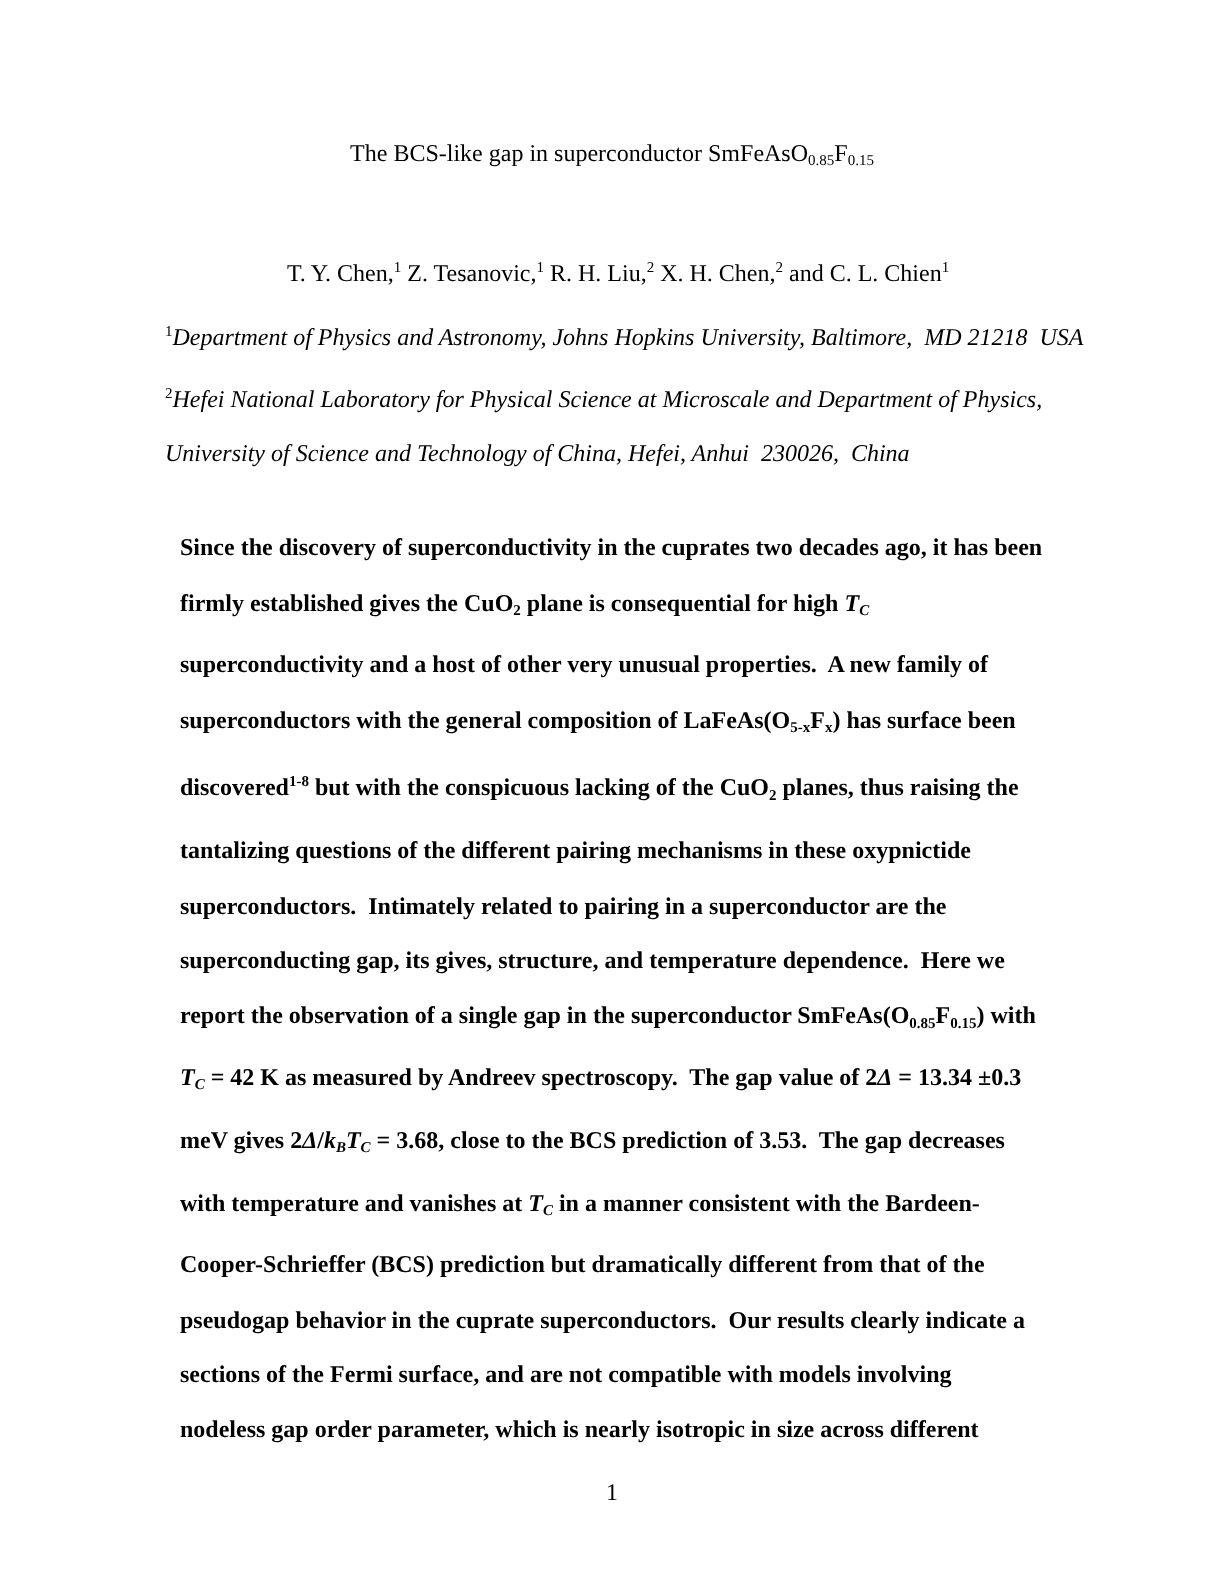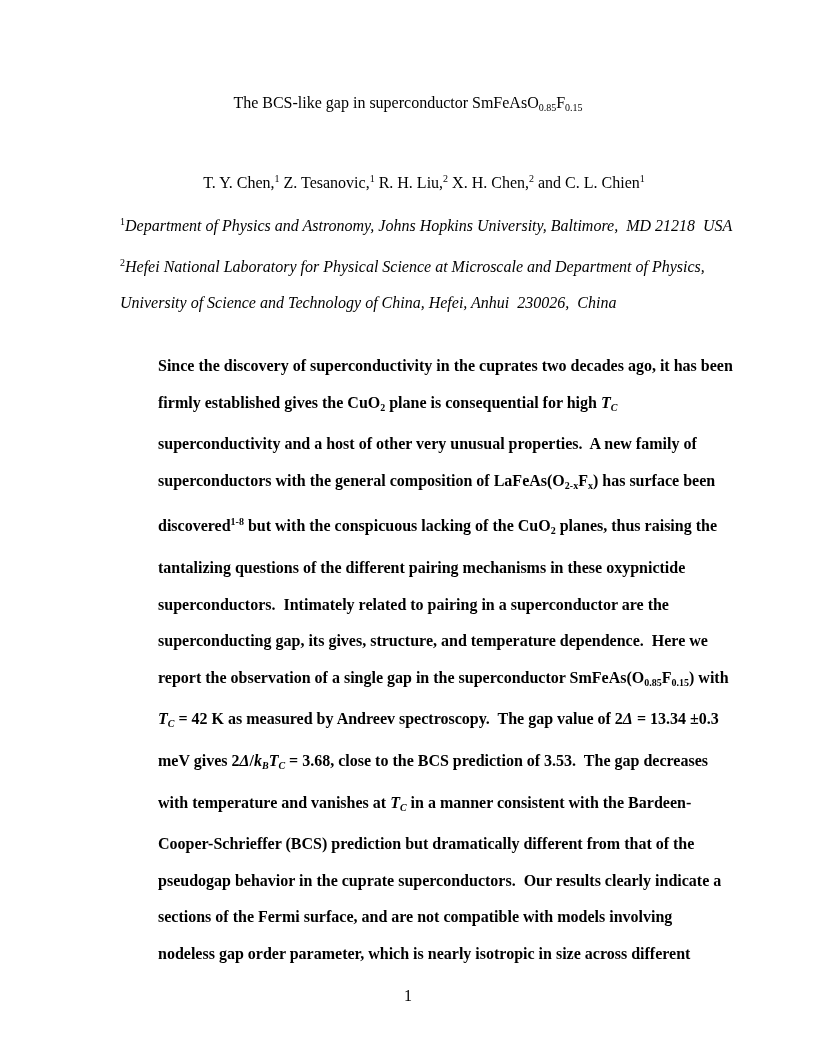--- a/index.html
+++ b/index.html
@@ -22,50 +22,49 @@
     left: 120px;
     width: 576px;
     text-align: center;
     font-size: 16px;
     line-height: 20px;
     white-space: pre;
   }
   .authors {
     position: absolute;
     top: 169px;
-    left: 136px;
+    left: 124px;
     width: 576px;
     text-align: center;
     font-size: 16px;
     line-height: 20px;
     white-space: pre;
   }
   .affils {
     position: absolute;
     top: 204px;
-    left: 120px;
+    left: 110px;
     width: 600px;
   }
   .affils .body-line {
     font-size: 16px;
     line-height: 36.6px;
     white-space: pre;
   }
   .abstract {
     position: absolute;
     top: 348px;
     left: 120px;
     width: 640px;
     font-weight: bold;
   }
   .abstract .body-line {
     font-size: 16px;
     line-height: 36.6px;
     white-space: pre;
-    margin-left: 38px;
   }
   .page-number {
     position: absolute;
     top: 986px;
     left: 120px;
     width: 576px;
     text-align: center;
     font-size: 16px;
     line-height: 20px;
   }
@@ -84,21 +83,21 @@
   <div class="affils">
       <div class="body-line"><span class="sup">1</span><span class="i">Department of Physics and Astronomy, Johns Hopkins University, Baltimore,  MD 21218  USA</span></div>
       <div class="body-line"><span class="sup">2</span><span class="i">Hefei National Laboratory for Physical Science at Microscale and Department of Physics,</span></div>
       <div class="body-line"><span class="i">University of Science and Technology of China, Hefei, Anhui  230026,  China</span></div>
     </div>
 
   <div class="abstract">
       <div class="body-line"><span>Since the discovery of superconductivity in the cuprates two decades ago, it has been</span></div>
       <div class="body-line"><span>firmly established gives the CuO</span><span class="sub">2</span><span> plane is consequential for high </span><span class="i">T</span><span class="i sub">C</span></div>
       <div class="body-line"><span>superconductivity and a host of other very unusual properties.  A new family of</span></div>
-      <div class="body-line"><span>superconductors with the general composition of LaFeAs(O</span><span class="sub">2-x</span><span>F</span><span class="sub">x</span><span>) has surface been</span></div>
+      <div class="body-line"><span>superconductors with the general composition of LaFeAs(O</span><span class="sub">5-x</span><span>F</span><span class="sub">x</span><span>) has surface been</span></div>
       <div class="body-line"><span>discovered</span><span class="sup">1-8</span><span> but with the conspicuous lacking of the CuO</span><span class="sub">2</span><span> planes, thus raising the</span></div>
       <div class="body-line"><span>tantalizing questions of the different pairing mechanisms in these oxypnictide</span></div>
       <div class="body-line"><span>superconductors.  Intimately related to pairing in a superconductor are the</span></div>
       <div class="body-line"><span>superconducting gap, its gives, structure, and temperature dependence.  Here we</span></div>
       <div class="body-line"><span>report the observation of a single gap in the superconductor SmFeAs(O</span><span class="sub">0.85</span><span>F</span><span class="sub">0.15</span><span>) with</span></div>
       <div class="body-line"><span class="i">T</span><span class="i sub">C</span><span> = 42 K as measured by Andreev spectroscopy.  The gap value of 2</span><span class="i">Δ</span><span> = 13.34 ±0.3</span></div>
       <div class="body-line"><span>meV gives 2</span><span class="i">Δ</span><span>/</span><span class="i">k</span><span class="i sub">B</span><span class="i">T</span><span class="i sub">C</span><span> = 3.68, close to the BCS prediction of 3.53.  The gap decreases</span></div>
       <div class="body-line"><span>with temperature and vanishes at </span><span class="i">T</span><span class="i sub">C</span><span> in a manner consistent with the Bardeen-</span></div>
       <div class="body-line"><span>Cooper-Schrieffer (BCS) prediction but dramatically different from that of the</span></div>
       <div class="body-line"><span>pseudogap behavior in the cuprate superconductors.  Our results clearly indicate a</span></div>

